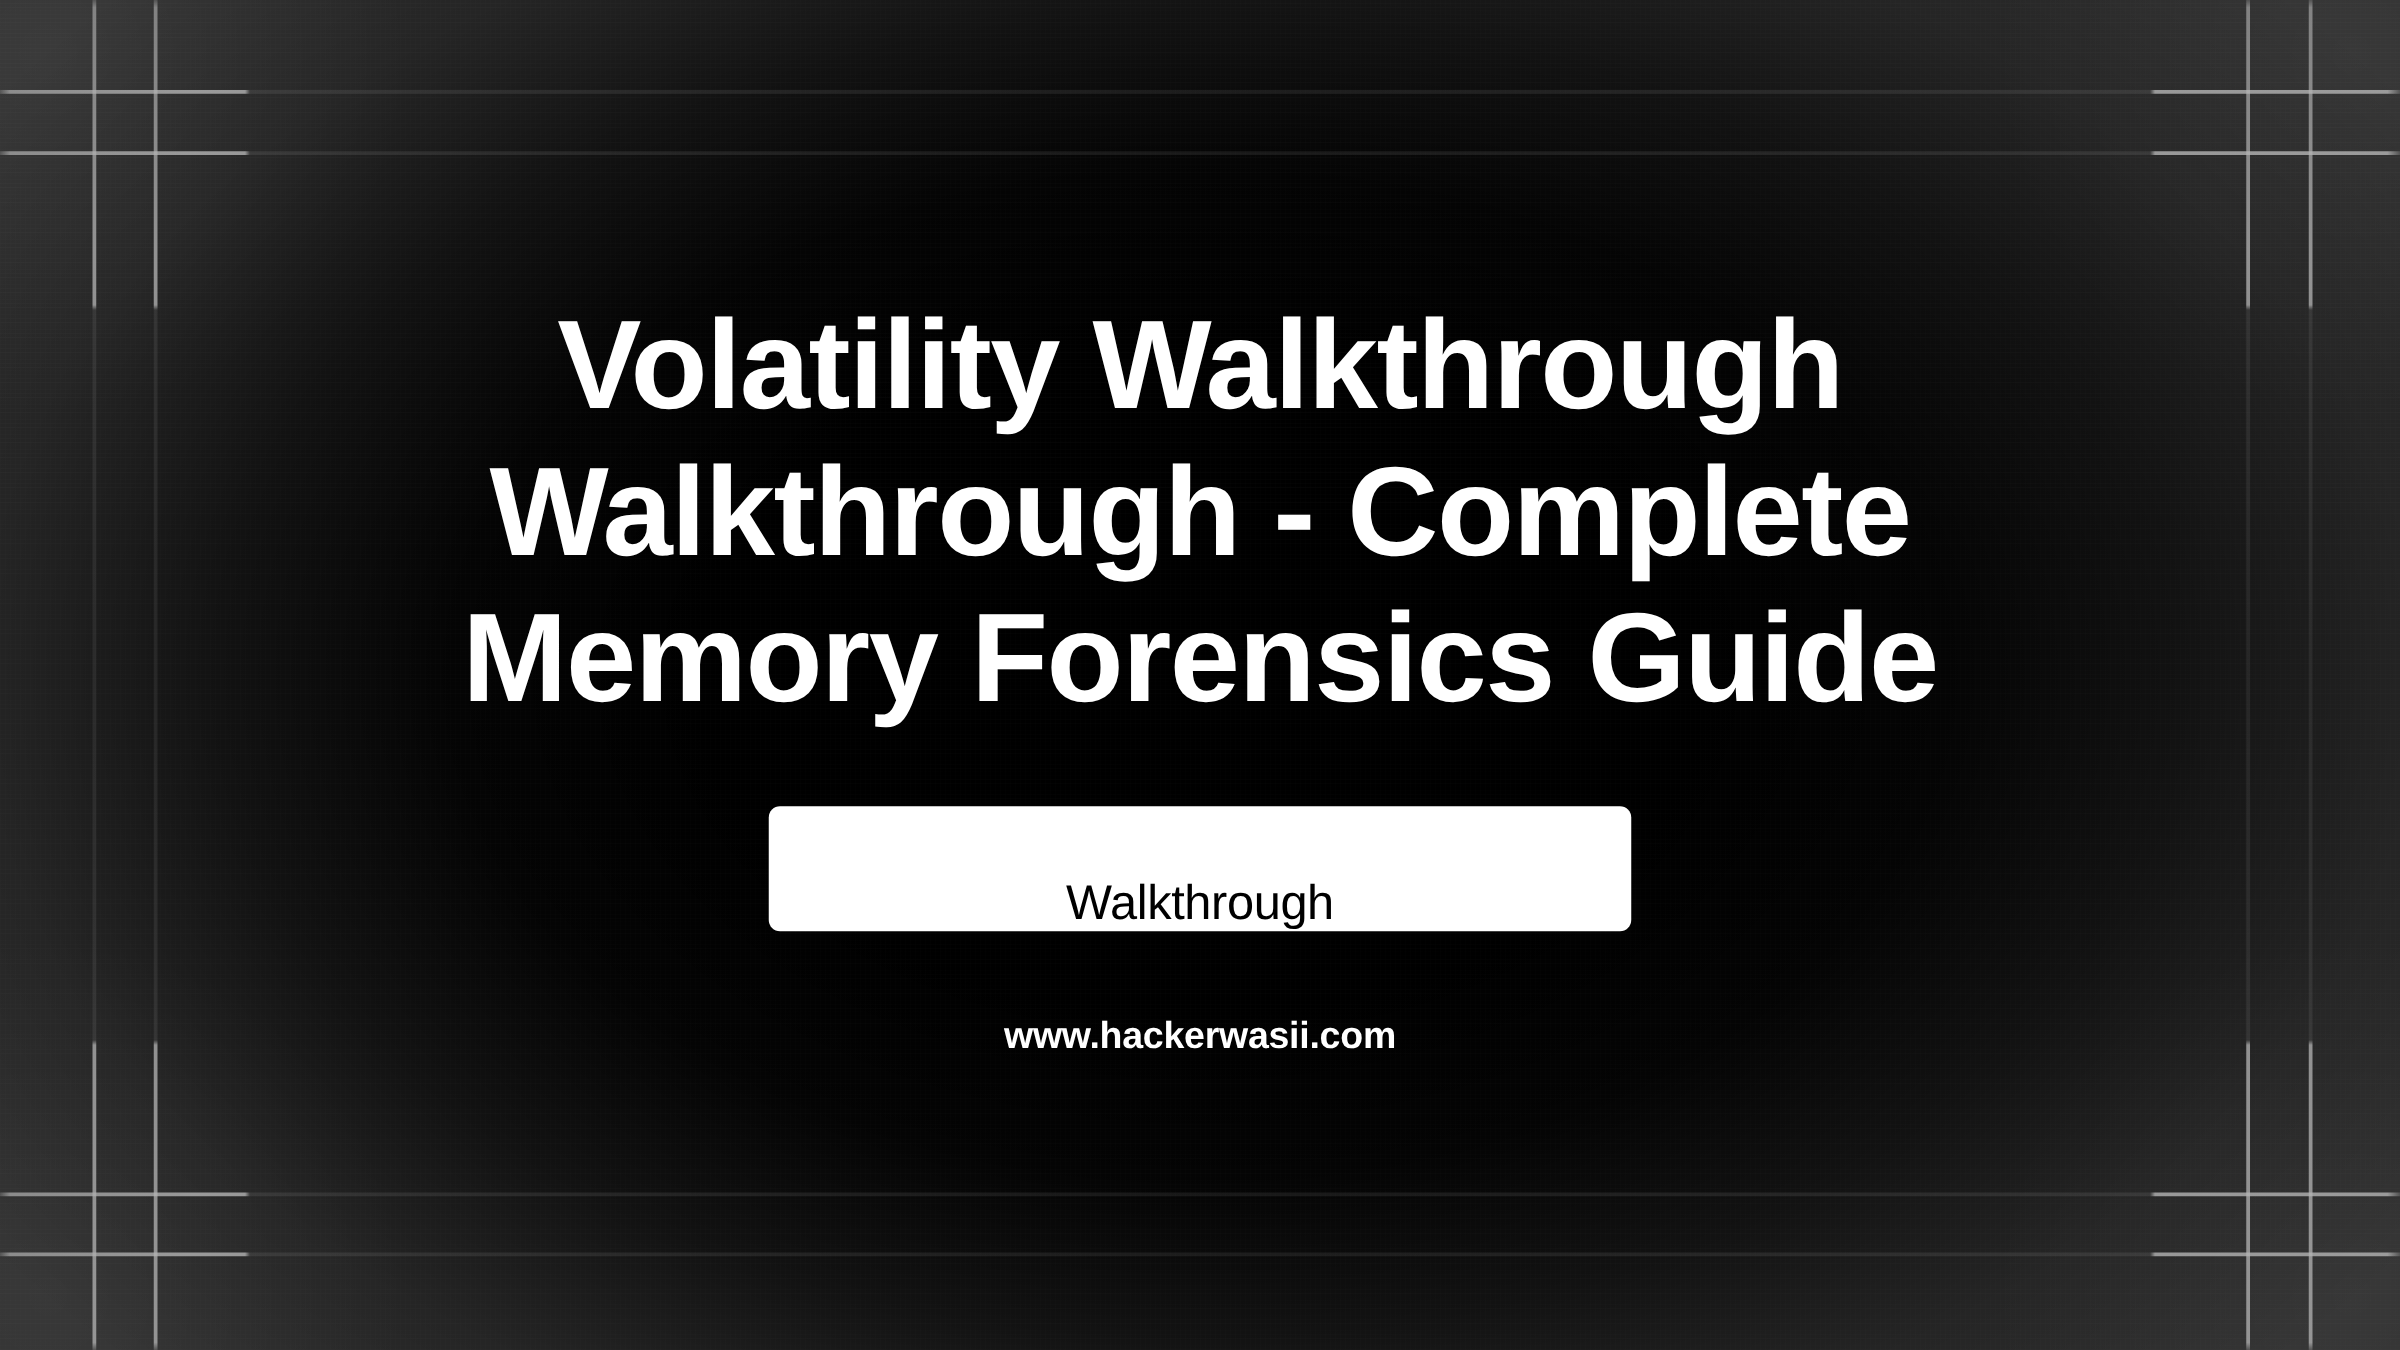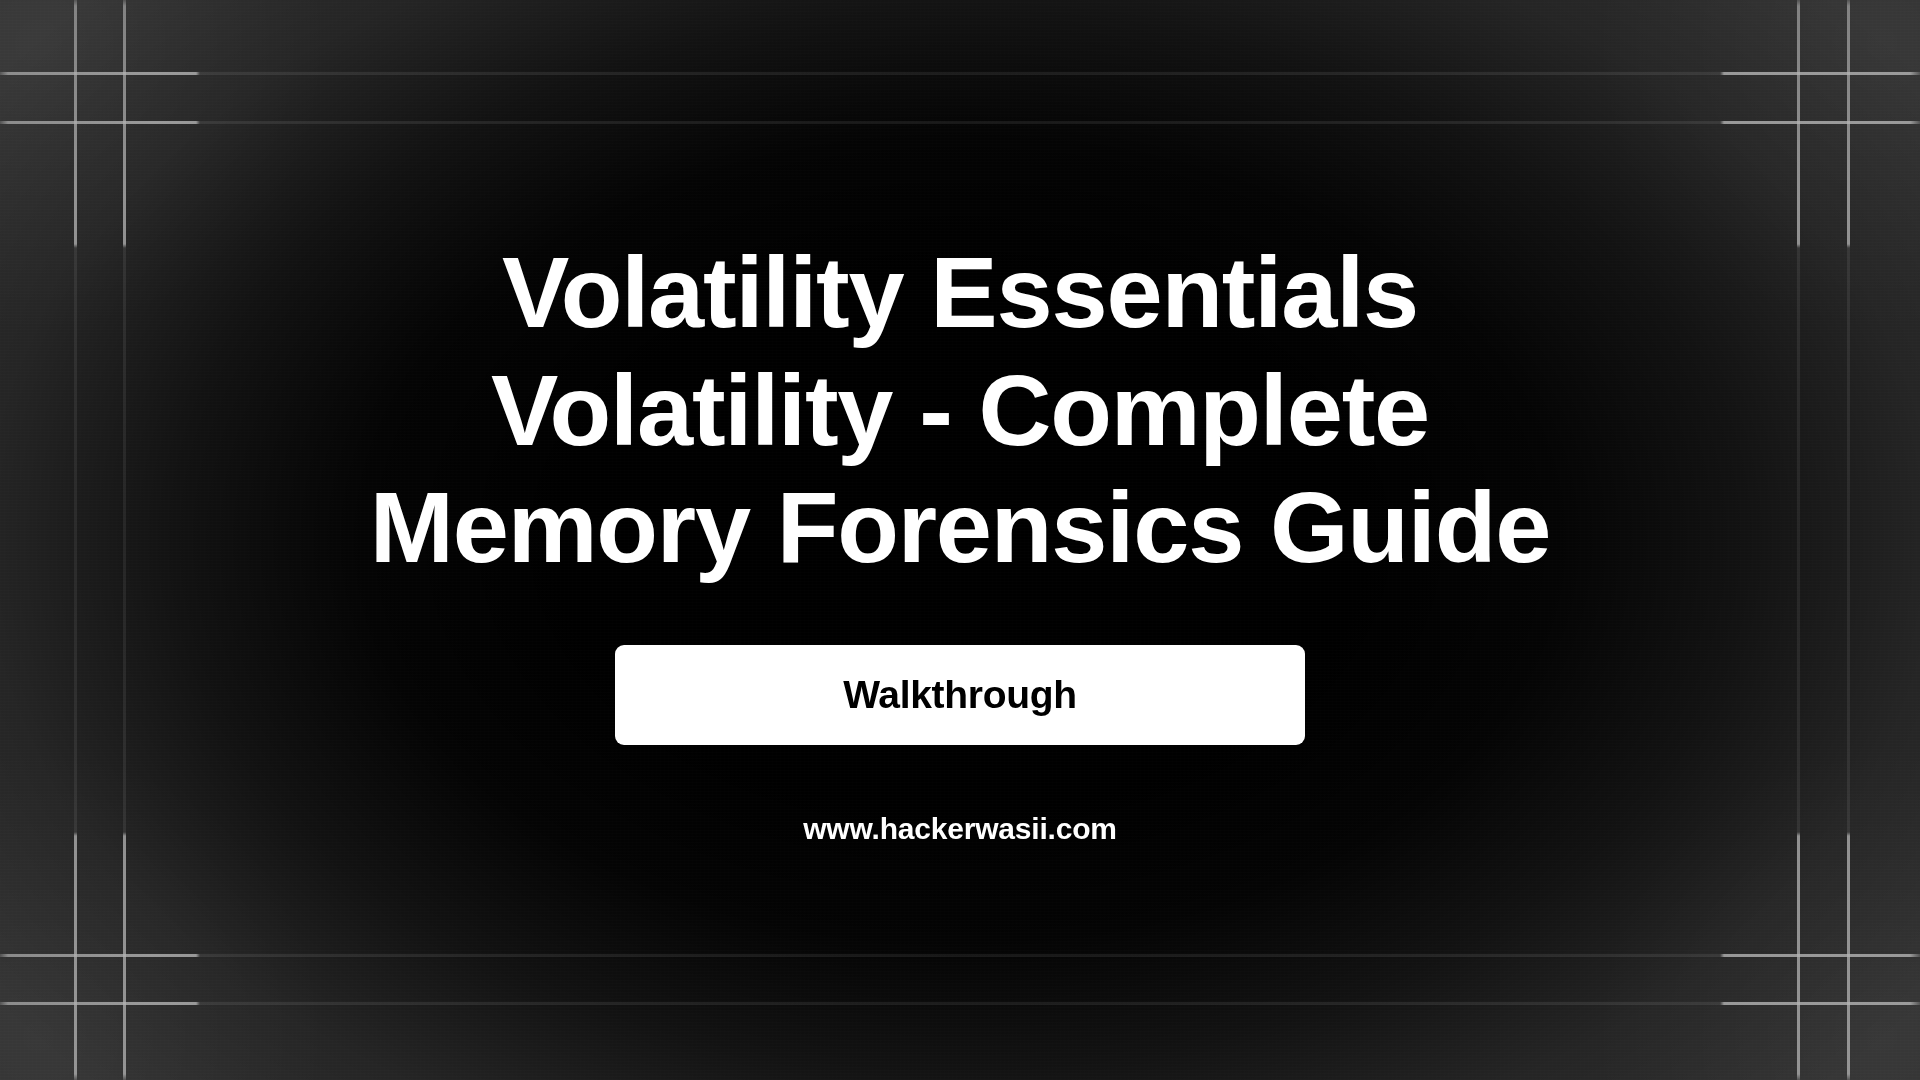--- a/index.html
+++ b/index.html
@@ -136,24 +136,24 @@
   }
 
   .badge {
     background: #ffffff;
     color: #000000;
     border-radius: 9px;
     padding: 0 40px;
     height: 100px;
     min-width: 690px;
     display: flex;
-    align-items: center;
+    align-items: flex-end;
     justify-content: center;
     font-size: 39px;
-    font-weight: 700;
+    font-weight: 400;
     letter-spacing: -0.3px;
     margin-bottom: 47px;
   }
 
   .url {
     color: #ffffff;
     font-size: 30px;
     font-weight: 700;
     letter-spacing: -0.2px;
     text-align: center;
@@ -175,21 +175,21 @@
   <div class="rule rule-v v3"></div>
   <div class="rule rule-v v4"></div>
 
   <div class="rule rule-h h1"></div>
   <div class="rule rule-h h2"></div>
   <div class="rule rule-h h3"></div>
   <div class="rule rule-h h4"></div>
 
   <div class="content">
 
-    <h1 class="title">Volatility Essentials Volatility - Complete Memory Forensics Guide</h1>
+    <h1 class="title">Volatility Walkthrough Walkthrough - Complete Memory Forensics Guide</h1>
 
     <div class="badge">
       <span>Walkthrough</span>
     </div>
 
     <div class="url">www.hackerwasii.com</div>
 
   </div>
 </div>
 

